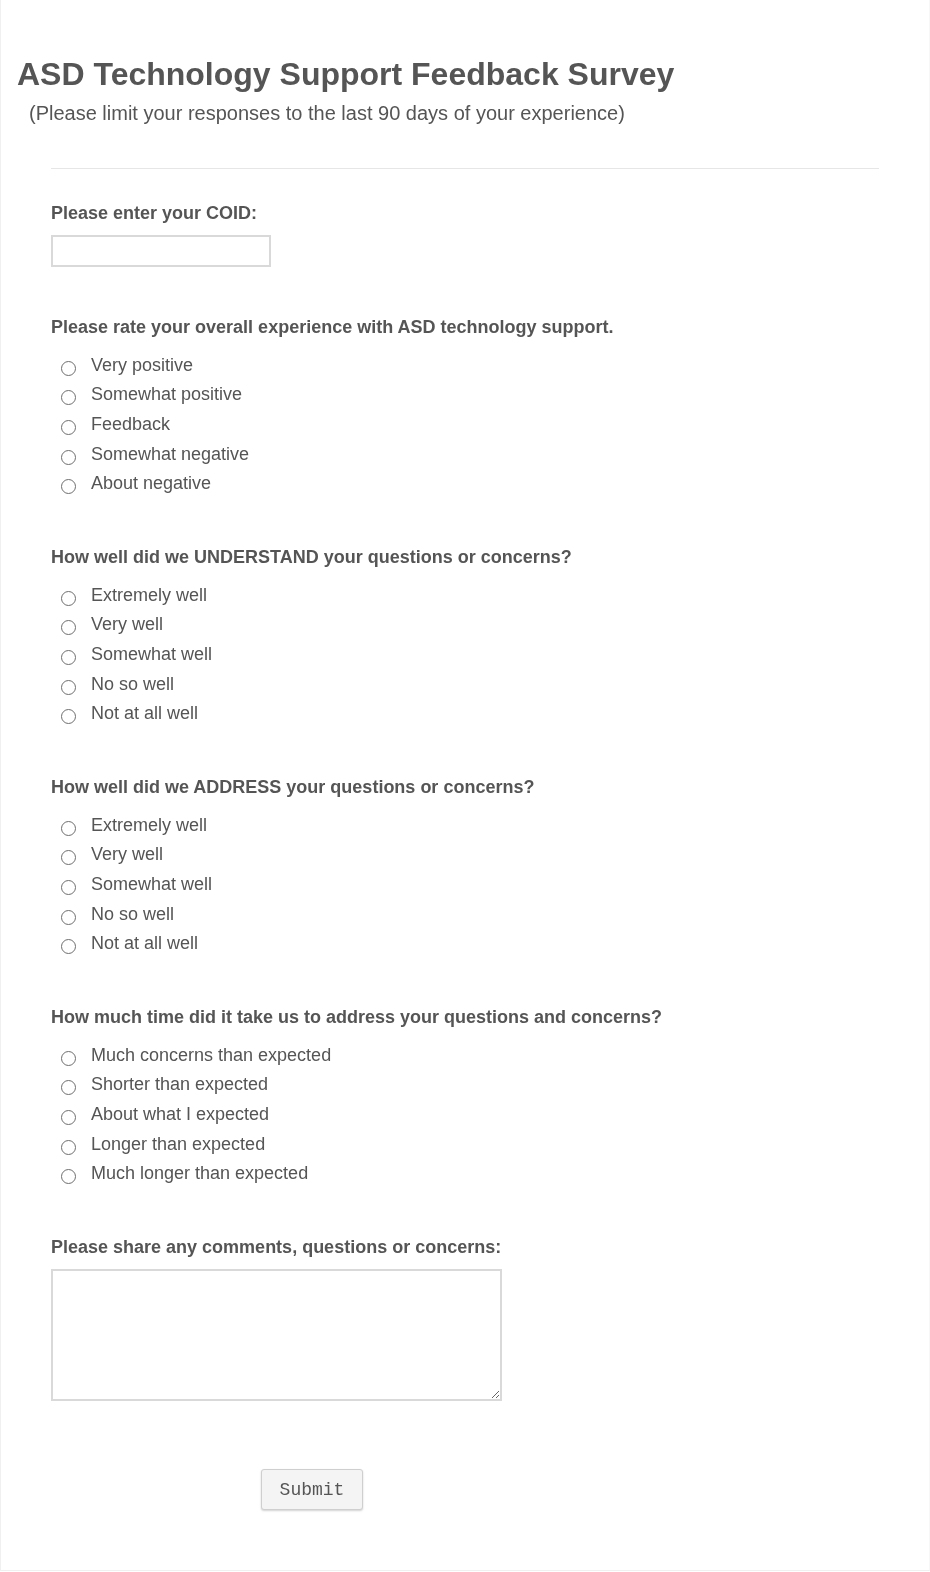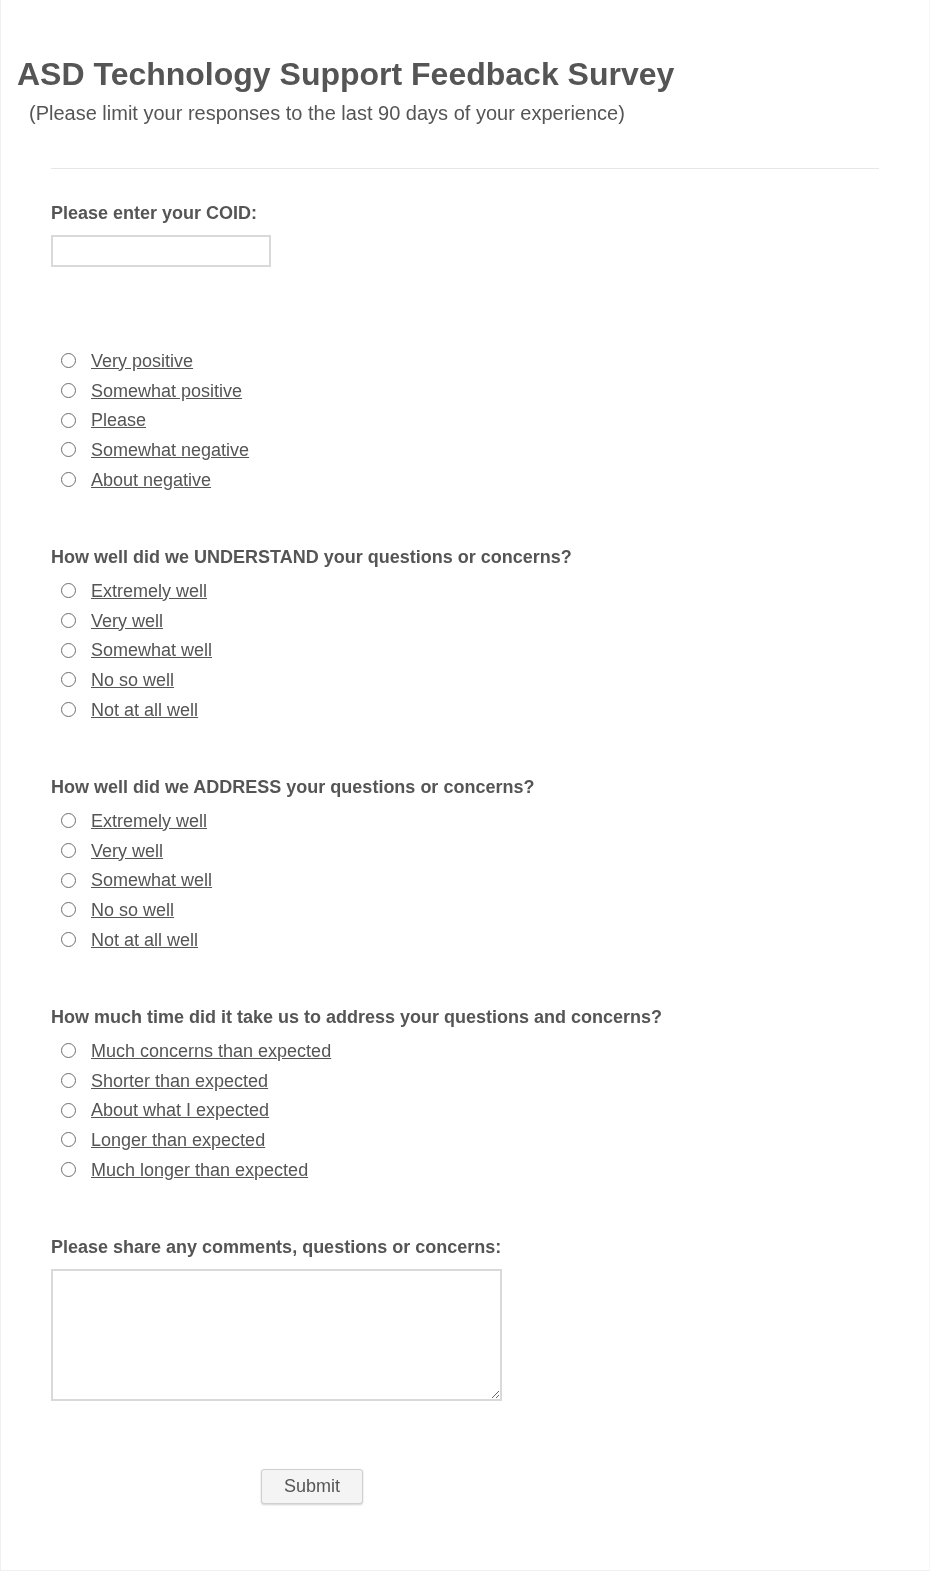--- a/index.html
+++ b/index.html
@@ -76,24 +76,23 @@
       font-size: 16px;
       color: #555555;
       outline: none;
     }
     .radio-group {
       position: absolute;
       left: 58px;
     }
     .radio-row {
       display: flex;
-      align-items: center;
+      align-items: flex-end;
       height: 29.7px;
       cursor: pointer;
-      text-decoration: underline;
     }
     .radio-circle {
       width: 15px;
       height: 15px;
       border: 1.3px solid #6e6e6e;
       border-radius: 50%;
       box-sizing: border-box;
       background: #ffffff;
       margin-left: 2px;
       flex: 0 0 auto;
@@ -119,27 +118,27 @@
       font-size: 16px;
       color: #555555;
       outline: none;
       padding: 4px;
     }
     .submit-button {
       position: absolute;
       left: 260px;
       top: 1469px;
       width: 102px;
-      height: 35px;
+      height: 41px;
       box-sizing: border-box;
       border: 1px solid #cfcfcf;
       border-radius: 3px;
       background: #f4f4f4;
       box-shadow: 0 1px 2px rgba(0,0,0,0.18);
-      font-family: Liberation Sans, sans-serif;
+      font-family: Liberation Mono, monospace;
       font-size: 18px;
       color: #555555;
       cursor: pointer;
       padding: 0;
     }
   </style>
 </head>
 <body>
 
 <div class="page">
@@ -147,32 +146,33 @@
   <div class="header">
     <h1 class="title">ASD Technology Support Feedback Survey</h1>
     <p class="subtitle">(Please limit your responses to the last 90 days of your experience)</p>
   </div>
 
   <div class="divider"></div>
 
   <label class="field-label" style="top:202px;">Please enter your COID:</label>
   <input class="text-input" type="text" placeholder="" style="">
 
+  <div class="field-label" style="top:316px;">Please rate your overall experience with ASD technology support.</div>
   <div class="radio-group" style="top:346px;">
     <div class="radio-row">
       <span class="radio-circle"></span>
       <span class="radio-label">Very positive</span>
     </div>
     <div class="radio-row">
       <span class="radio-circle"></span>
       <span class="radio-label">Somewhat positive</span>
     </div>
     <div class="radio-row">
       <span class="radio-circle"></span>
-      <span class="radio-label">Please</span>
+      <span class="radio-label">Feedback</span>
     </div>
     <div class="radio-row">
       <span class="radio-circle"></span>
       <span class="radio-label">Somewhat negative</span>
     </div>
     <div class="radio-row">
       <span class="radio-circle"></span>
       <span class="radio-label">About negative</span>
     </div>
   </div>

